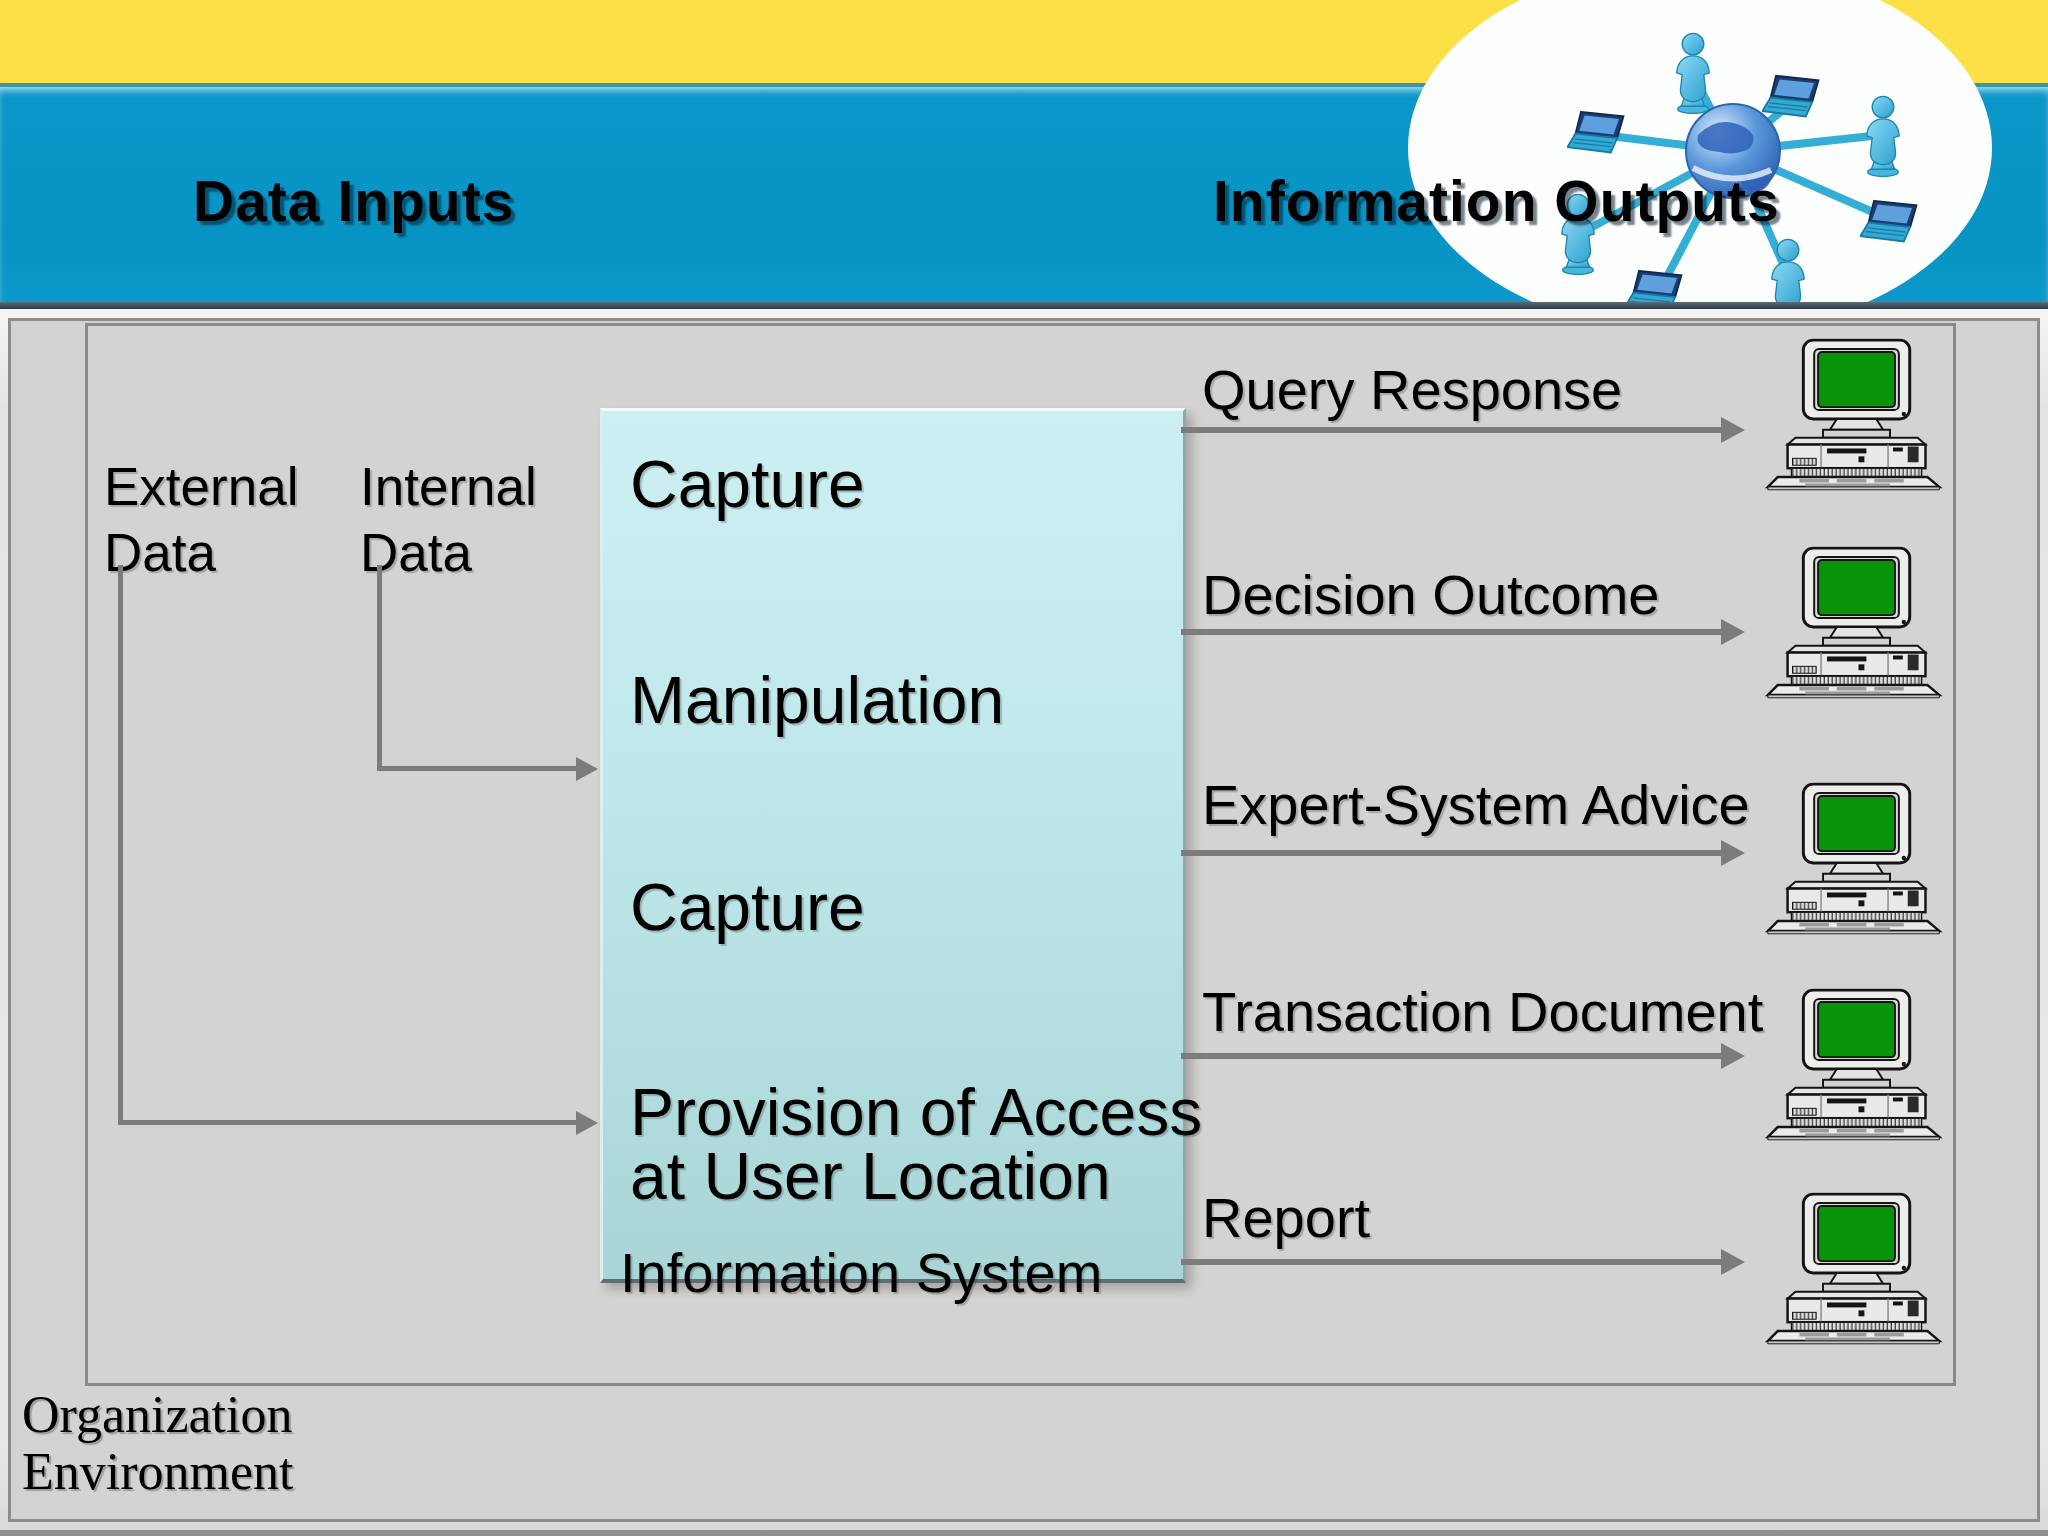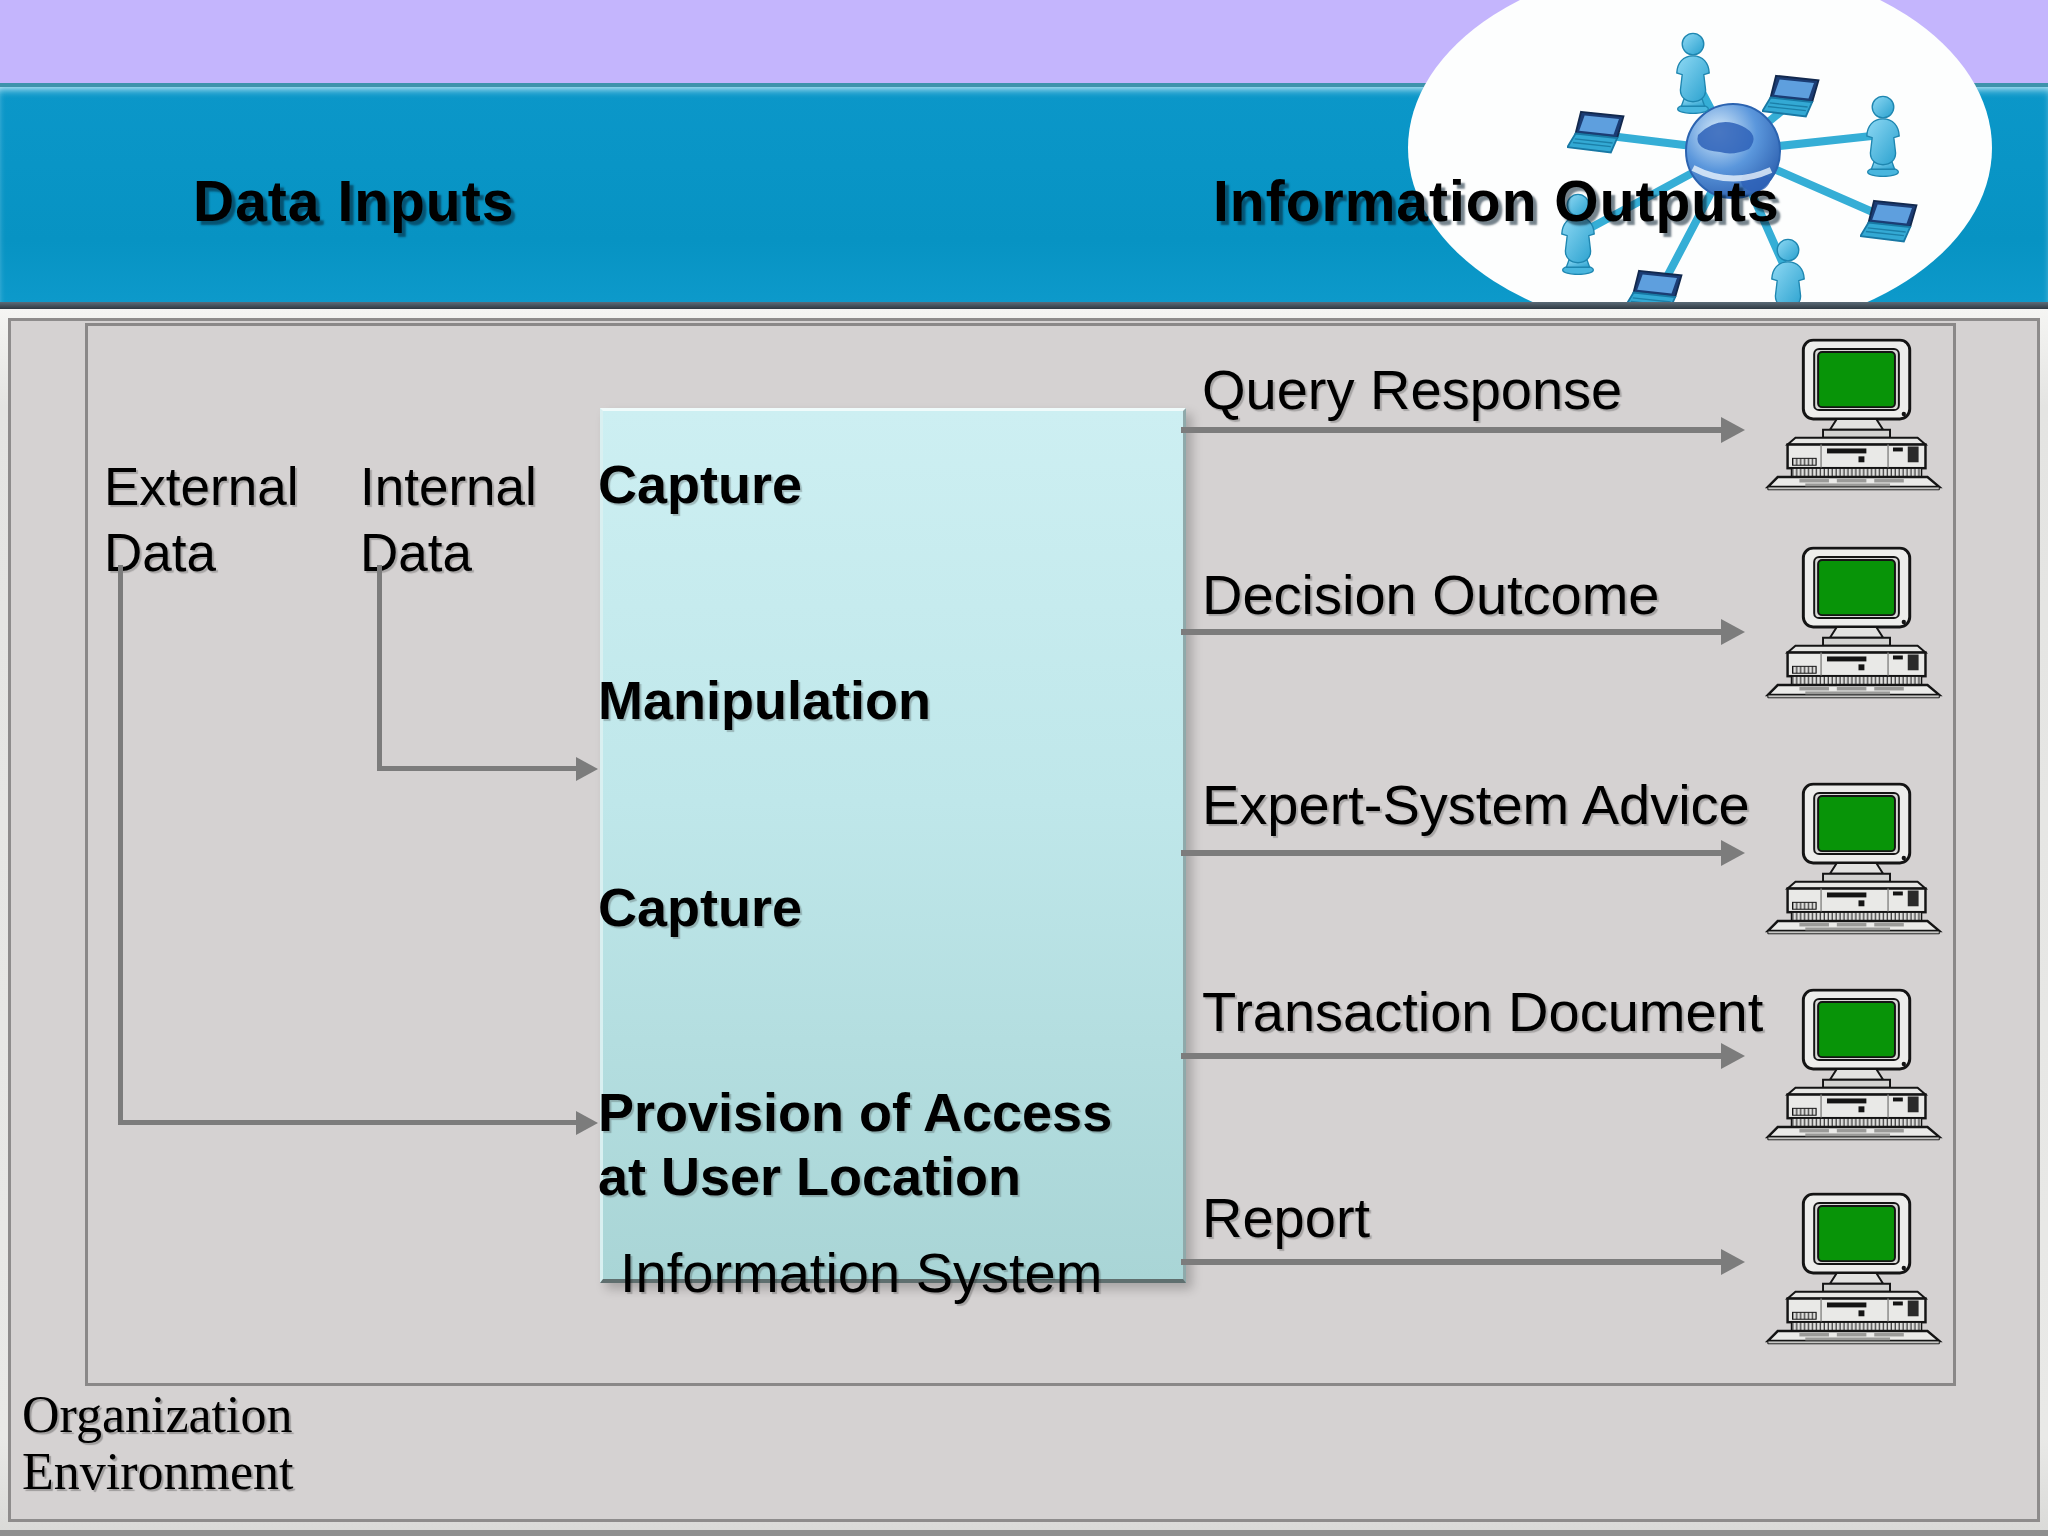--- a/index.html
+++ b/index.html
@@ -1,16 +1,16 @@
 <!DOCTYPE html>
 <html style="--banner-blue: #0B97C9; --content-gray: #D5D2D2; --box-gradient-top: #CDEFF2; --box-gradient-bottom: #A9D5D6; --arrow-gray: #7C7C7C; --monitor-screen-green: #089408; --network-cyan: #35AED6;"><head>
 <meta charset="utf-8">
 <style>
   html,body{margin:0;padding:0;background:#ffffff;}
-  #slide{position:relative;width:2048px;height:1536px;background:#c4b5fd;overflow:hidden;
+  #slide{position:relative;width:2048px;height:1536px;background:#fde047;overflow:hidden;
          font-family:"Liberation Sans",sans-serif;}
 
   
   .banner{position:absolute;left:0;top:83px;width:2048px;height:219px;
           background:linear-gradient(180deg,var(--banner-blue,#0B97C9) 0%,#0793C3 70%,#0D9ACB 100%);
           border-top:4px solid #3E93AC;
           box-shadow:inset 0 6px 8px -4px rgba(230,250,255,.9);}
   .banner-shadow{position:absolute;left:0;top:302px;width:2048px;height:8px;
           background:linear-gradient(180deg,#5C6C78,#27323B);}
   .banner-title{position:absolute;font-size:57px;font-weight:bold;color:#000;
@@ -25,21 +25,21 @@
          border:3px solid #8E8C8C;background:var(--content-gray,#D5D2D2);}
   .system-boundary{position:absolute;left:85px;top:323px;width:1865px;height:1057px;
          border:3px solid #8A8888;}
 
   
   .system-box{position:absolute;left:600px;top:408px;width:580px;height:868px;
          background:linear-gradient(180deg,var(--box-gradient-top,#CDEFF2) 0%,#BFE7EA 45%,var(--box-gradient-bottom,#A9D5D6) 100%);
          border-top:3px solid #F0FBFB;border-left:3px solid #D9F0F1;
          border-right:3px solid #8FA9AA;border-bottom:4px solid #5F6F6F;
          box-shadow:6px 6px 10px rgba(0,0,0,.22);}
-  .fn{position:absolute;left:598px;font-size:54px;font-weight:bold;color:#000;
+  .fn{position:absolute;left:630px;font-size:66px;font-weight:normal;color:#000;
       line-height:64px;white-space:pre-line;text-shadow:2px 2px 1px rgba(30,30,30,.25);}
 
   
   .lbl{position:absolute;font-weight:normal;color:#000;white-space:pre-line;
        text-shadow:2px 2px 1px rgba(30,30,30,.25);}
   .in-lbl{font-size:53px;line-height:66px;margin-top:24px;}
   .out-lbl{font-size:56px;line-height:60px;white-space:nowrap;}
   .caption{font-size:56px;}
   .env{font-family:"Liberation Serif",serif;font-size:52px;line-height:57px;
        text-shadow:2px 2px 1px rgba(30,30,30,.3);}

